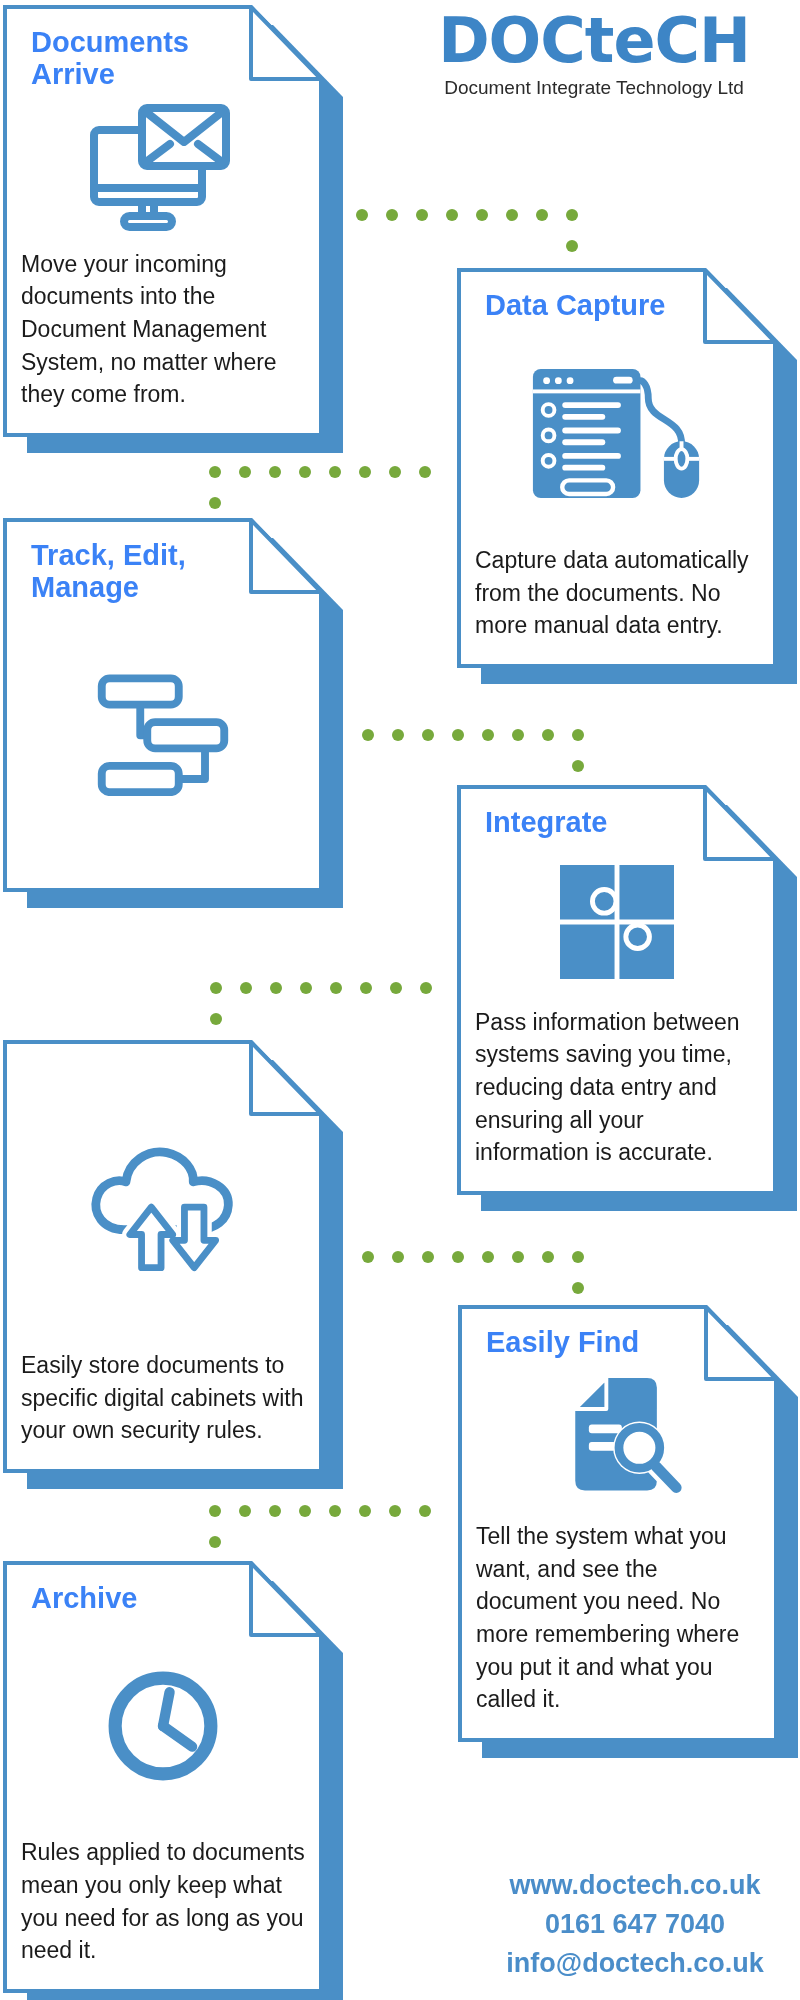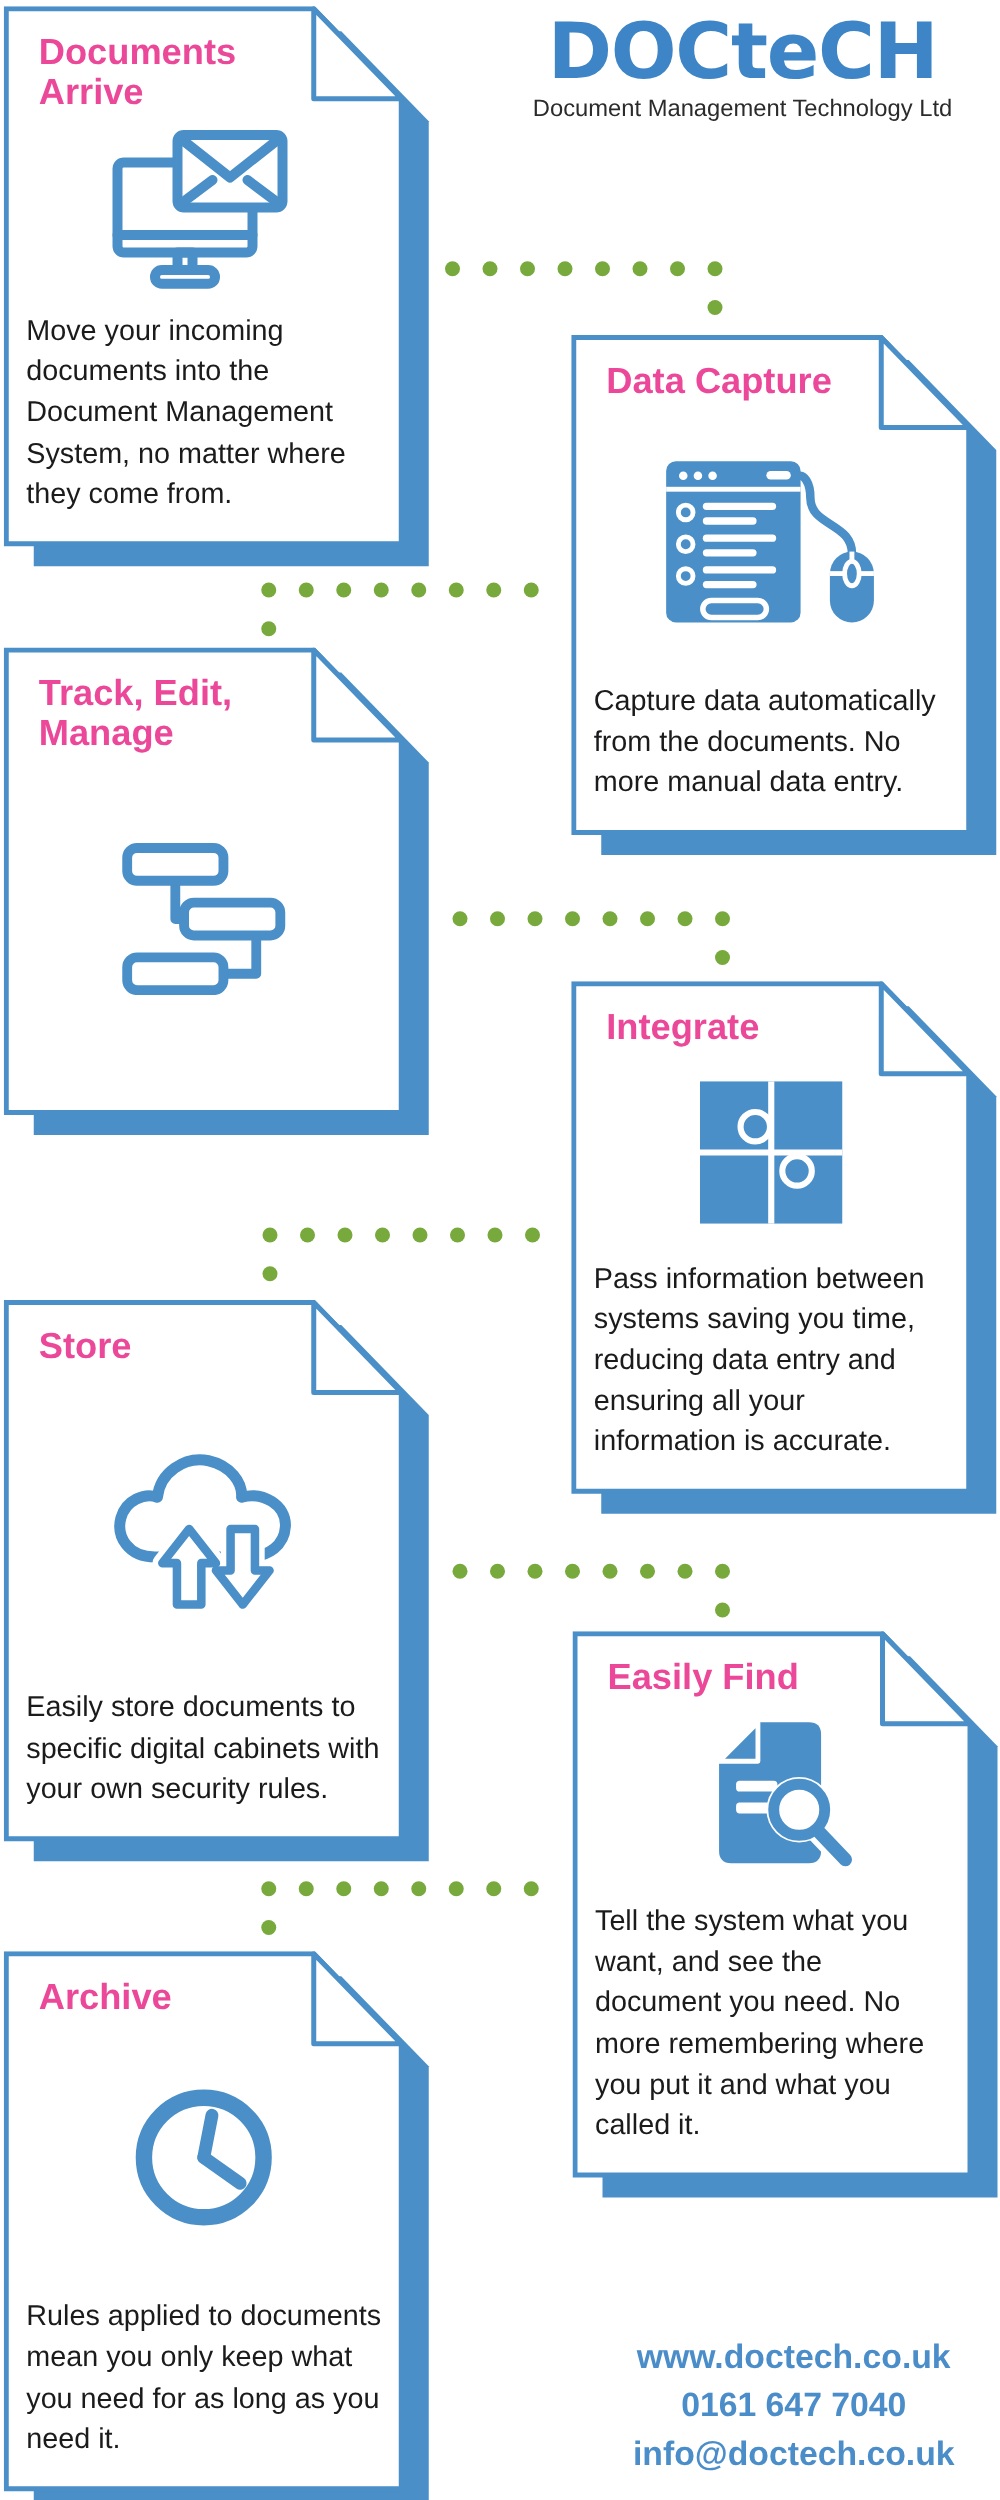--- a/index.html
+++ b/index.html
@@ -22,21 +22,21 @@
   
   .card { position:absolute; }
   .card .bg { position:absolute; left:0; top:0; }
   .card .content {
     position:absolute; left:0; top:0; width:320px; box-sizing:border-box;
     display:flex; flex-direction:column; align-items:center;
     padding:22px 0 26px 0;
   }
   .card .title {
     align-self:flex-start; width:240px; padding-left:28px;
-    font-size:29px; font-weight:bold; color:#ec4899; line-height:1.1;
+    font-size:29px; font-weight:bold; color:#3b82f6; line-height:1.1;
   }
   .card .iconwrap {
     flex:1; min-height:0; display:flex; align-items:center; justify-content:center;
     padding:6px 0;
   }
   .card .body {
     font-size:23px; line-height:1.42; color:#1b1b1b; text-align:left;
     padding:0 18px; white-space:pre-line;
   }
   .card .body.wide { padding:0 12px; }
@@ -46,21 +46,21 @@
   .contact { position:absolute; left:440px; top:1866px; width:390px; text-align:center; }
   .contact div { font-size:27px; font-weight:bold; color:#4a8dc9; line-height:39px; }
 </style>
 </head>
 <body>
 
 <div class="canvas">
 
   <div class="brand">
     <div class="logo">DOCteCH</div>
-    <div class="tagline">Document Management Technology Ltd</div>
+    <div class="tagline">Document Integrate Technology Ltd</div>
   </div>
 
   <div class="card" style="left:3px; top:5px; width:344px; height:452px;">
     <svg class="bg" width="344" height="452" viewBox="0 0 344 452">
       <path d="M24,20 H270 L340,92 V448 H24 Z" fill="#4a8fc7"></path>
       <path d="M2,2 H248 L318,74 V430 H2 Z" fill="#ffffff" stroke="#4a8fc7" stroke-width="4"></path>
       <path d="M248,2 L318,74 H248 Z" fill="#ffffff" stroke="#4a8fc7" stroke-width="4" stroke-linejoin="round"></path>
     </svg>
     <div class="content" style="height:432px;">
       <div class="title">Documents Arrive</div>
@@ -157,21 +157,20 @@
     </div>
   </div>
 
   <div class="card" style="left:3px; top:1040px; width:344px; height:453px;">
     <svg class="bg" width="344" height="453" viewBox="0 0 344 453">
       <path d="M24,20 H270 L340,92 V449 H24 Z" fill="#4a8fc7"></path>
       <path d="M2,2 H248 L318,74 V431 H2 Z" fill="#ffffff" stroke="#4a8fc7" stroke-width="4"></path>
       <path d="M248,2 L318,74 H248 Z" fill="#ffffff" stroke="#4a8fc7" stroke-width="4" stroke-linejoin="round"></path>
     </svg>
     <div class="content" style="height:433px;">
-      <div class="title">Store</div>
       <div class="iconwrap">
         <svg width="156" viewBox="0 0 160 140">
           <path d="M40,95 C18,95 8,78 12,63 C16,48 32,42 42,46 C44,26 64,12 84,16 C102,20 112,34 111,46 C128,41 148,52 147,70 C146,86 133,94 118,95 Z" fill="none" stroke="#4a8fc7" stroke-width="9" stroke-linejoin="round"></path>
           <path d="M68,72 L46,100 H58 V134 H78 V100 H90 Z" fill="#ffffff" stroke="#ffffff" stroke-width="16" stroke-linejoin="round"></path>
           <path d="M112,134 L90,106 H102 V72 H122 V106 H134 Z" fill="#ffffff" stroke="#ffffff" stroke-width="16" stroke-linejoin="round"></path>
           <path d="M68,72 L46,100 H58 V134 H78 V100 H90 Z" fill="#ffffff" stroke="#4a8fc7" stroke-width="7" stroke-linejoin="round"></path>
           <path d="M112,134 L90,106 H102 V72 H122 V106 H134 Z" fill="#ffffff" stroke="#4a8fc7" stroke-width="7" stroke-linejoin="round"></path>
         </svg>
       </div>
       <div class="body">Easily store documents to specific digital cabinets with your own security rules.</div>

